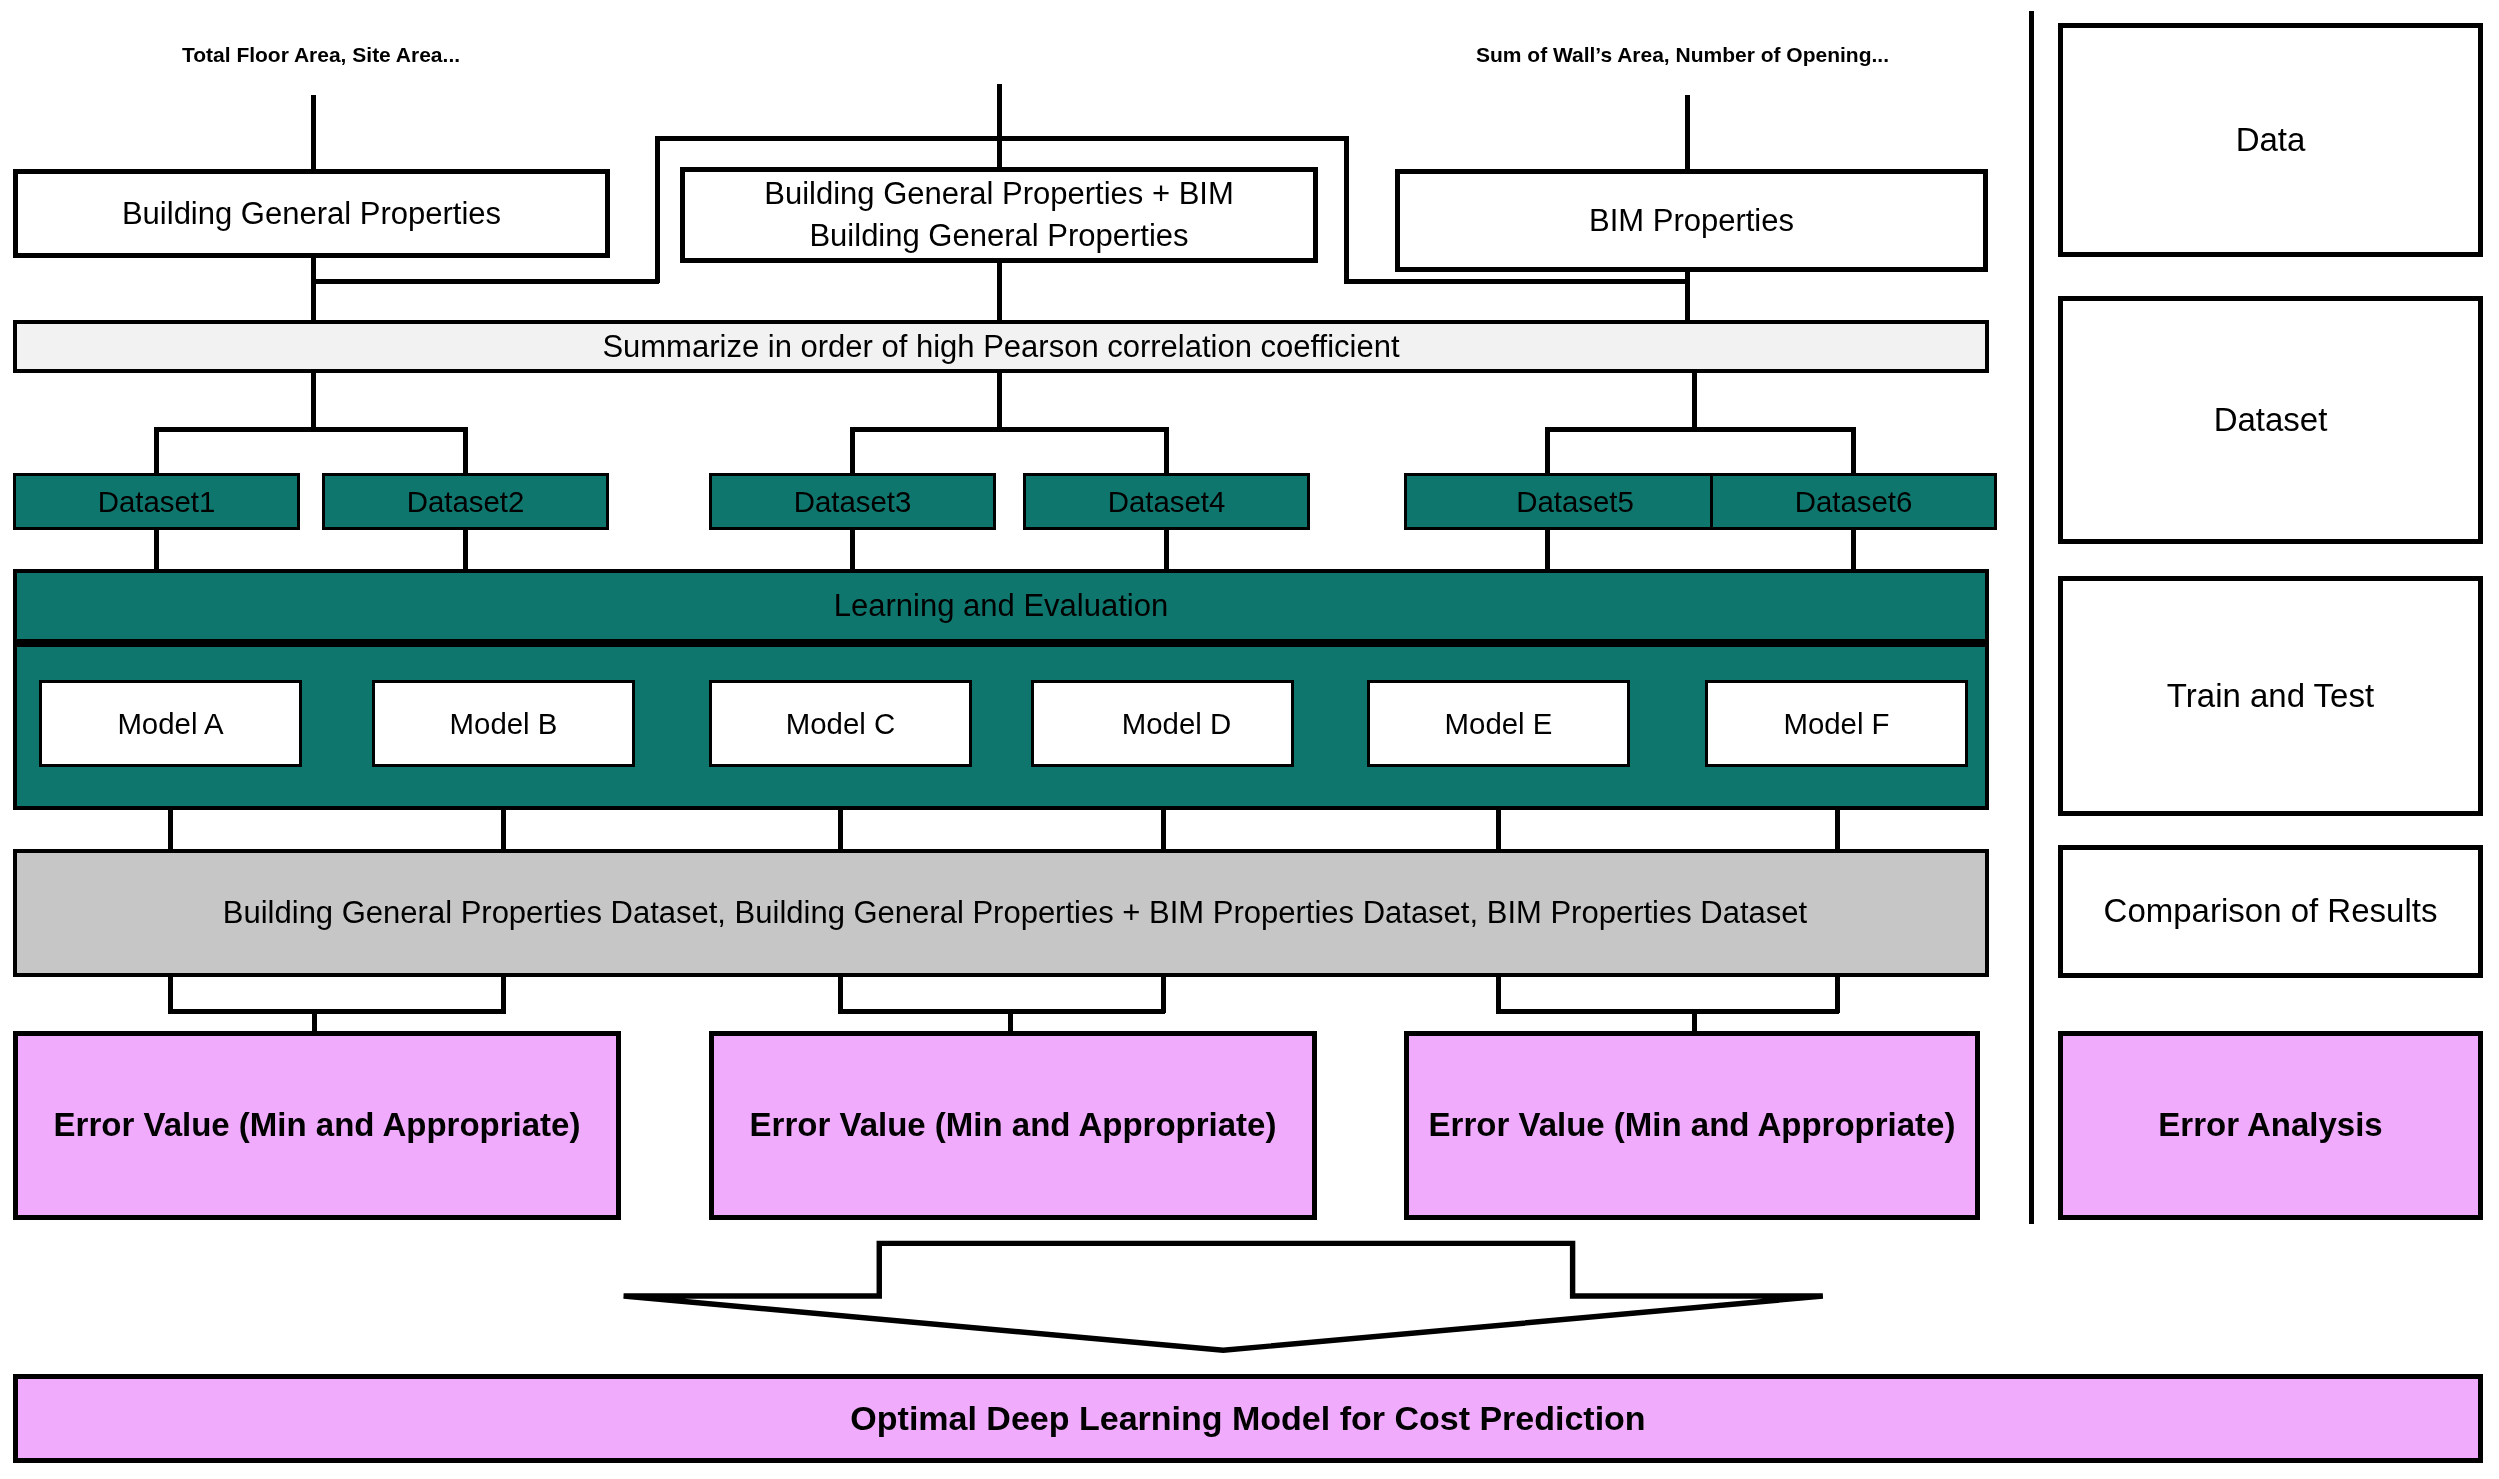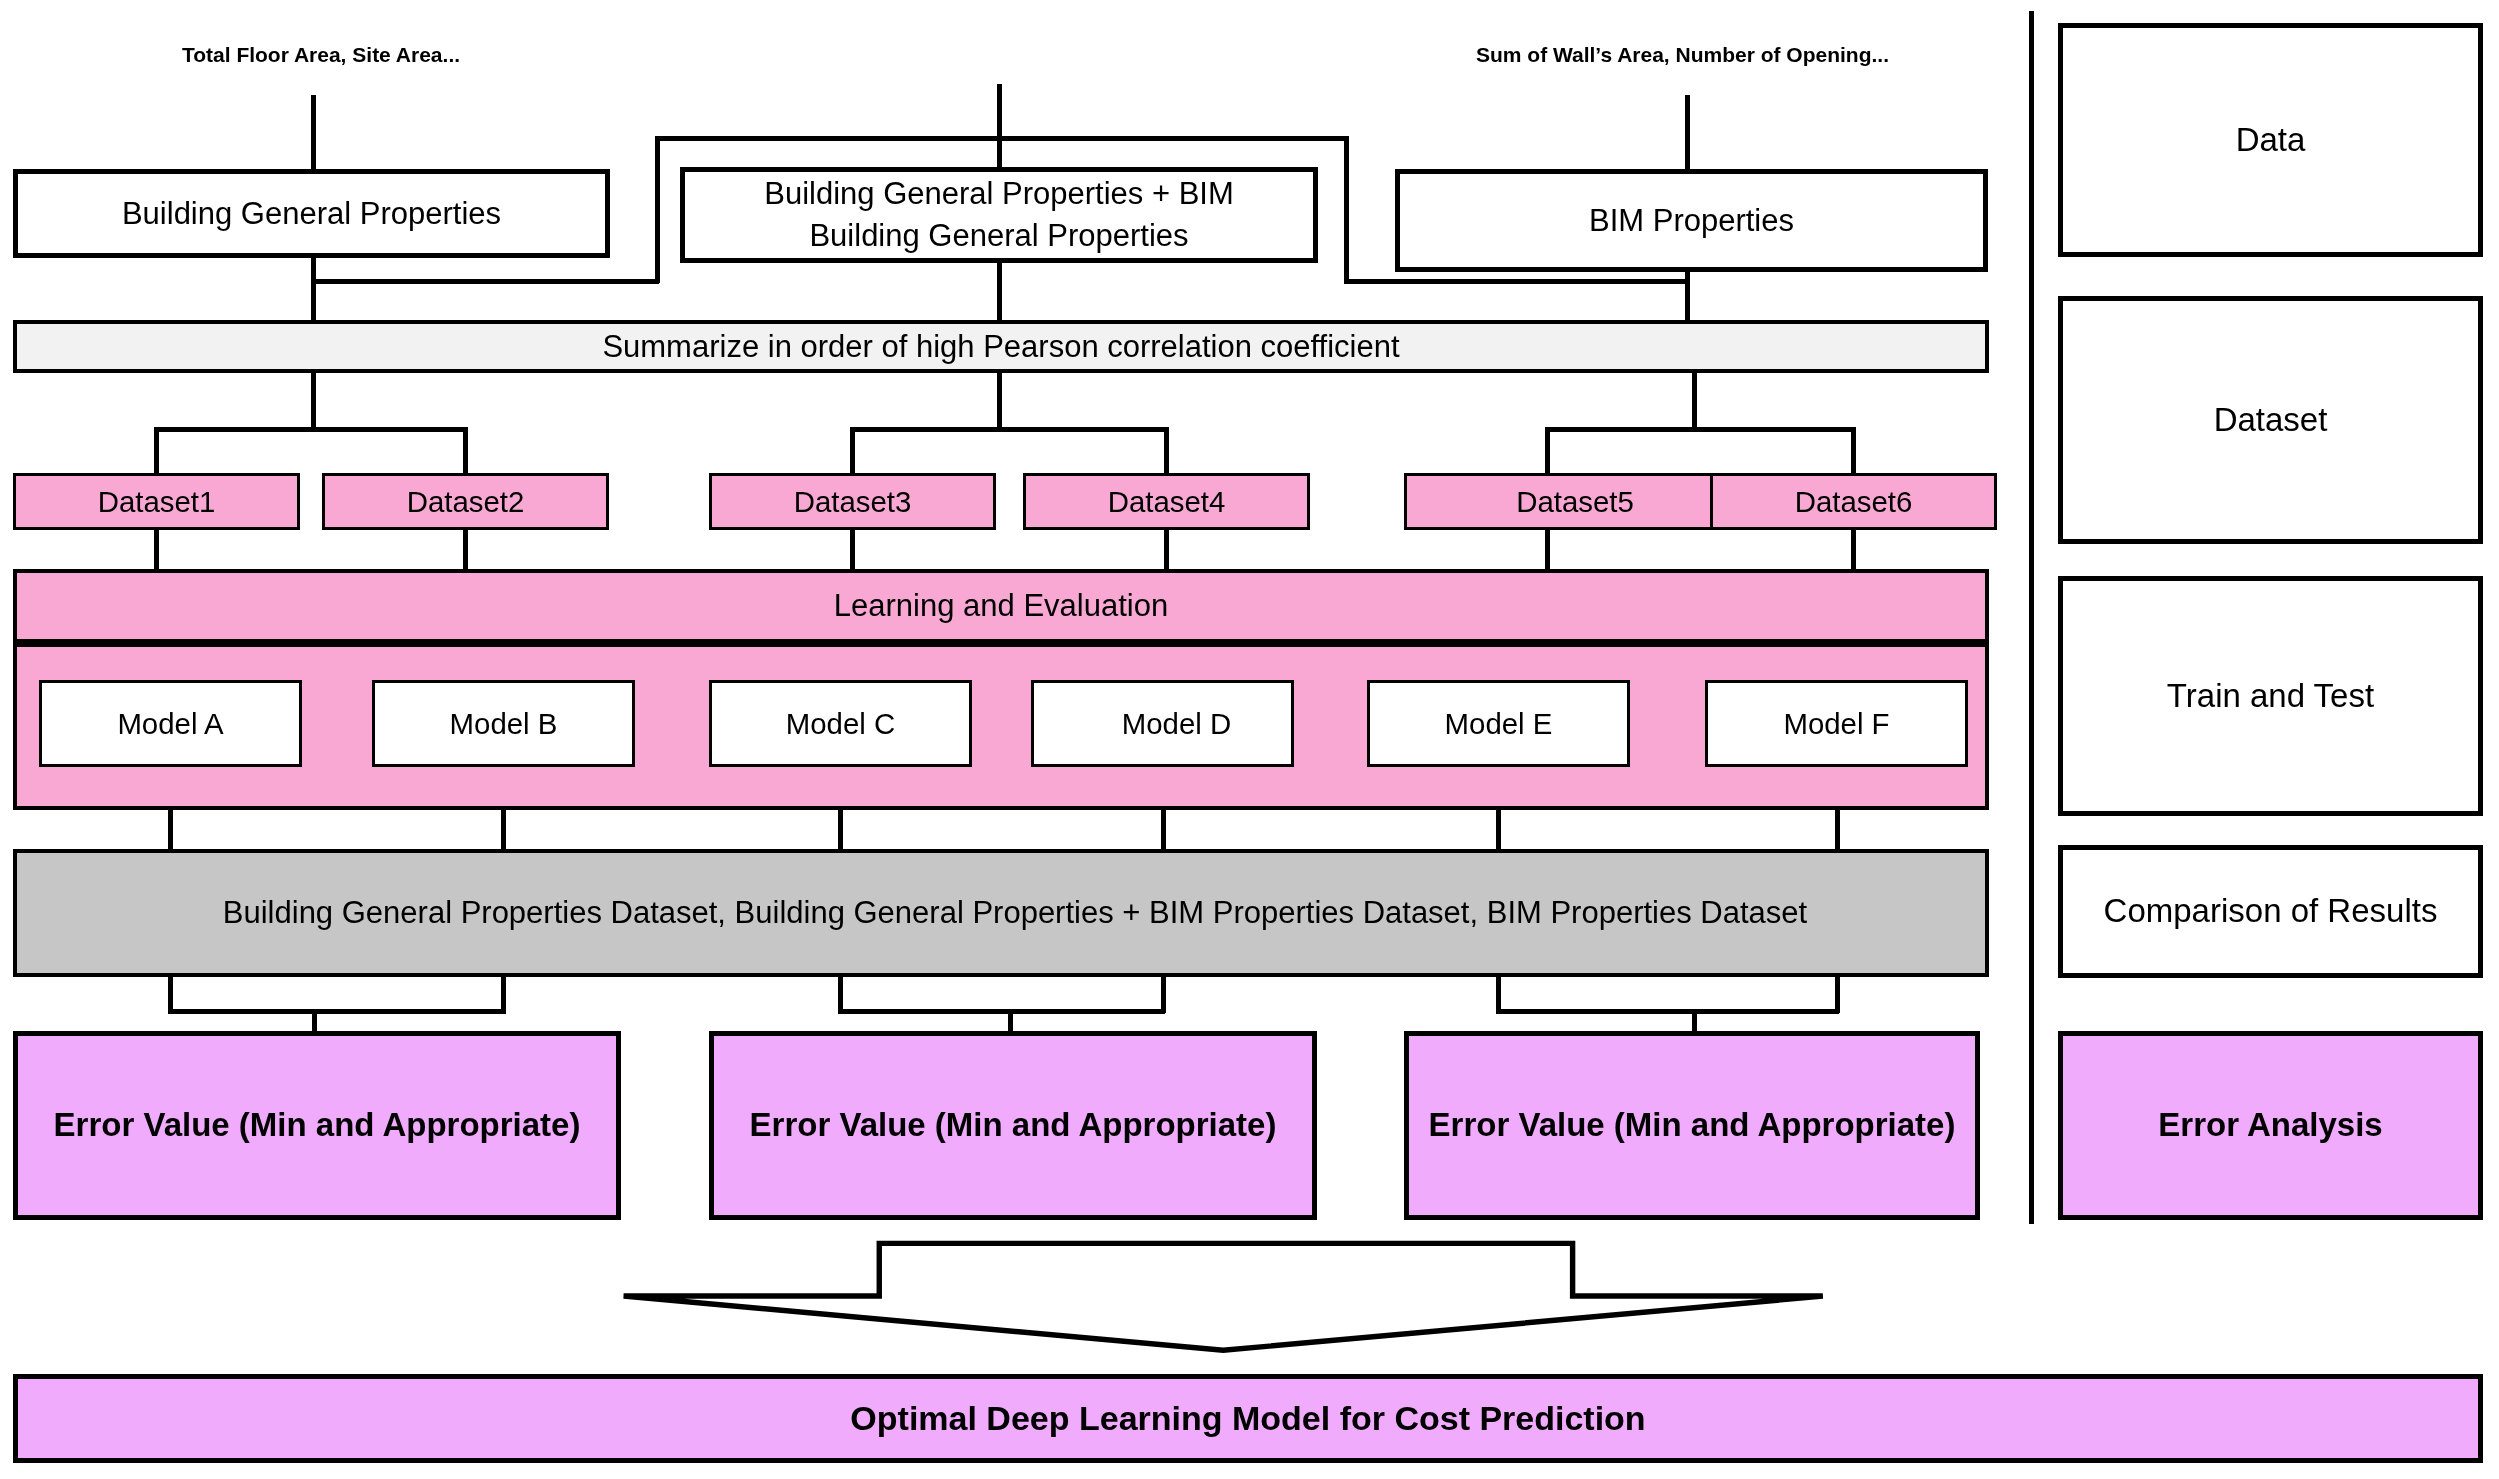--- a/index.html
+++ b/index.html
@@ -26,21 +26,21 @@
   }
   .ln{position:absolute;background:#000;}
   .lbl{
     position:absolute;
     text-align:center;
     font-size:21px;
     white-space:nowrap;
     font-weight:bold;
   }
   .fill-light{background:#f2f2f2;}
-  .fill-mid{background:#f9a8d4;}
+  .fill-mid{background:#0f766e;}
   .fill-bar{background:#c6c6c6;}
   .fill-dark{background:#f0abfc;}
   .bold{font-weight:bold;}
   .fs38{font-size:29.4px;}
   .fs42{font-size:33px;}
   .fs44{font-size:34px;}
   .bw7{border-width:5.4px;}
 </style>
 </head>
 <body>

